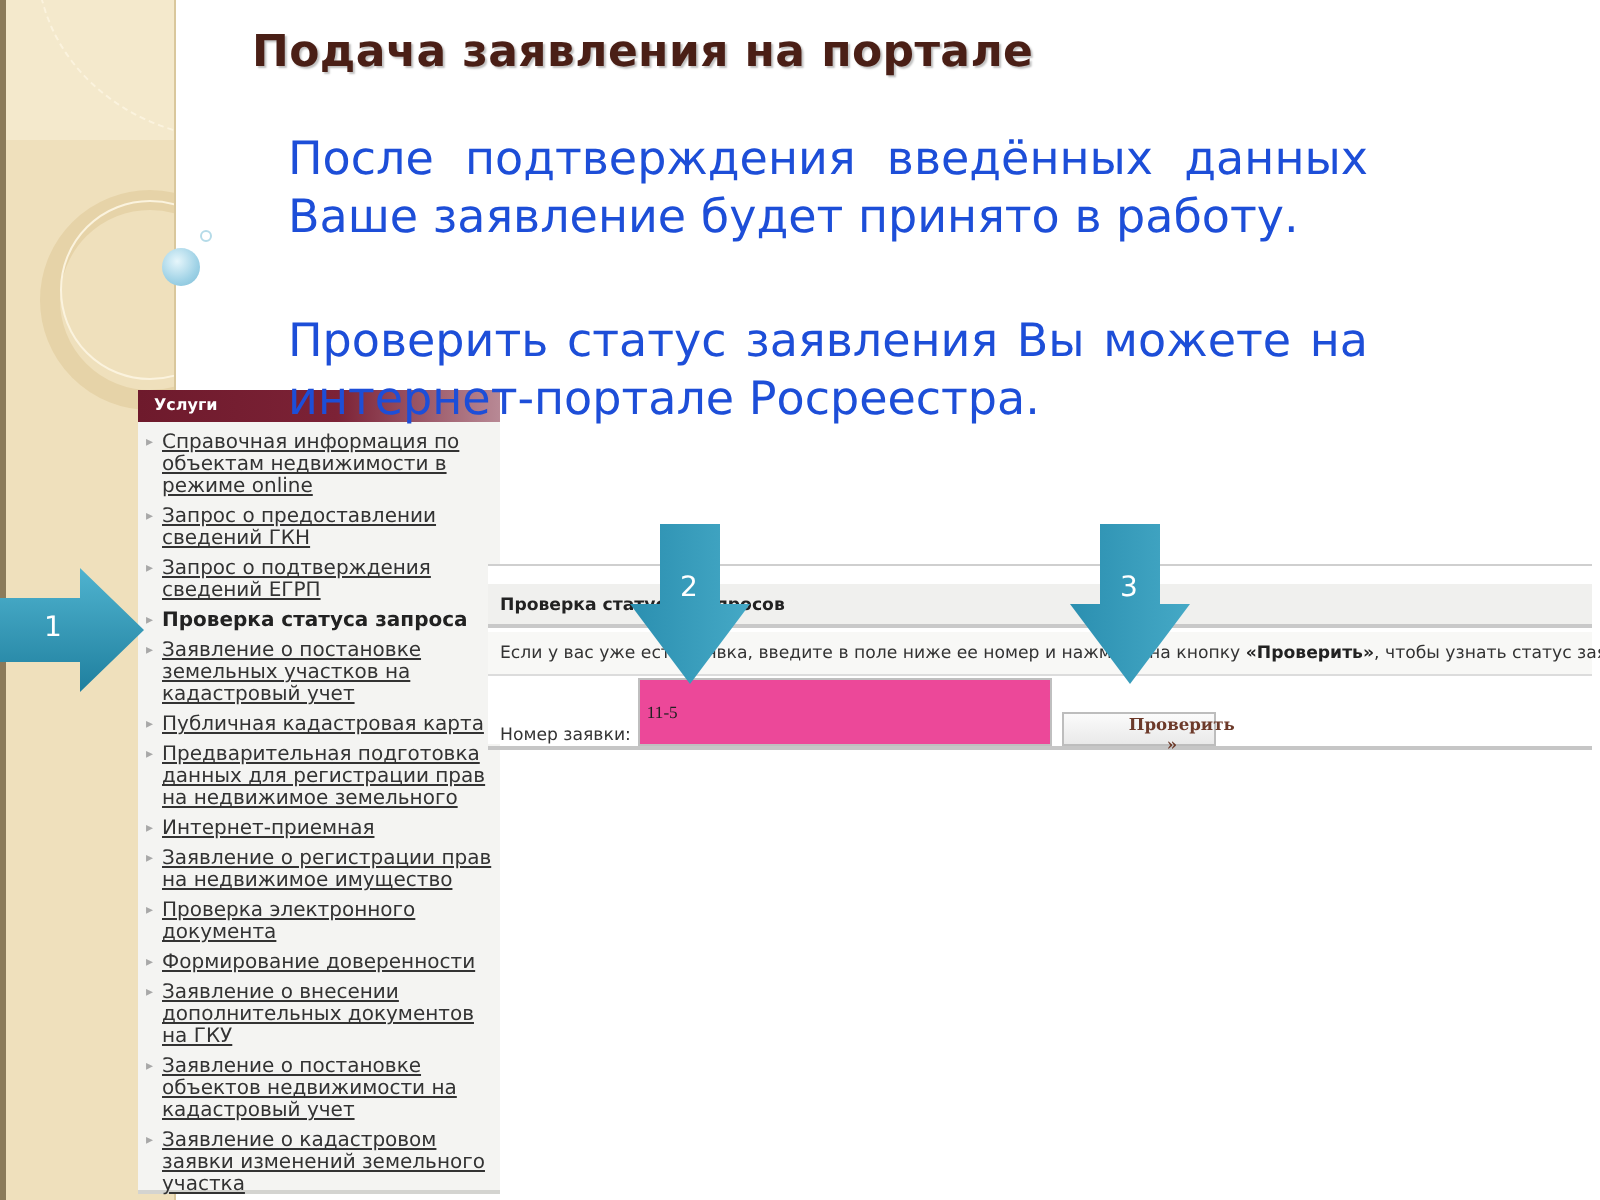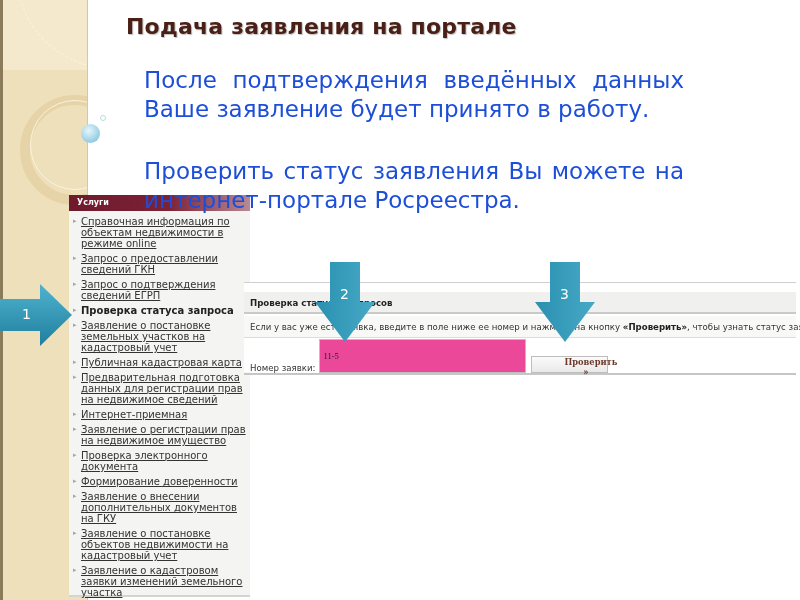--- a/index.html
+++ b/index.html
@@ -145,21 +145,21 @@
     <li class="svc-item">
         <span class="svc-bullet">▸</span>
         <span class="svc-link">Заявление о постановке земельных участков на кадастровый учет</span>
       </li>
     <li class="svc-item">
         <span class="svc-bullet">▸</span>
         <span class="svc-link">Публичная кадастровая карта</span>
       </li>
     <li class="svc-item">
         <span class="svc-bullet">▸</span>
-        <span class="svc-link">Предварительная подготовка данных для регистрации прав на недвижимое сведений</span>
+        <span class="svc-link">Предварительная подготовка данных для регистрации прав на недвижимое земельного</span>
       </li>
     <li class="svc-item">
         <span class="svc-bullet">▸</span>
         <span class="svc-link">Интернет-приемная</span>
       </li>
     <li class="svc-item">
         <span class="svc-bullet">▸</span>
         <span class="svc-link">Заявление о регистрации прав на недвижимое имущество</span>
       </li>
     <li class="svc-item">

